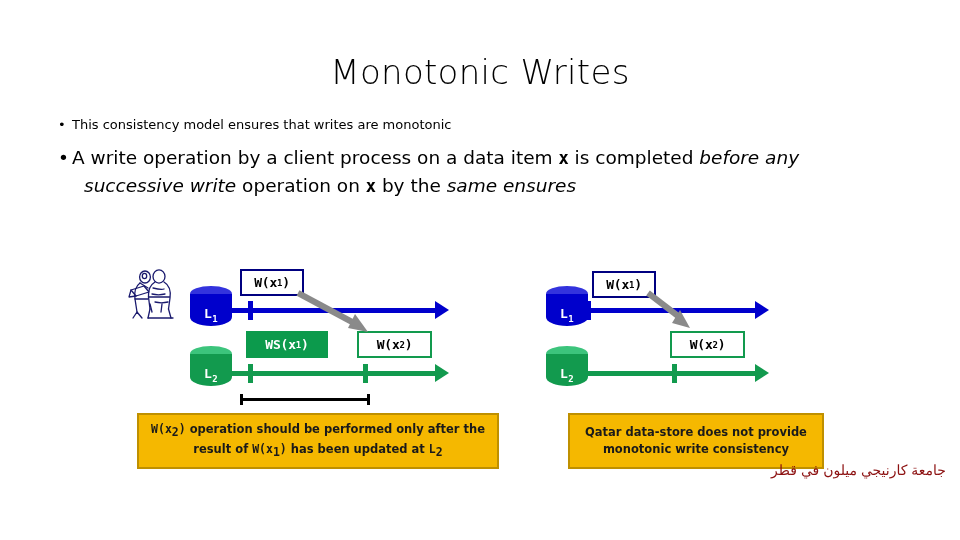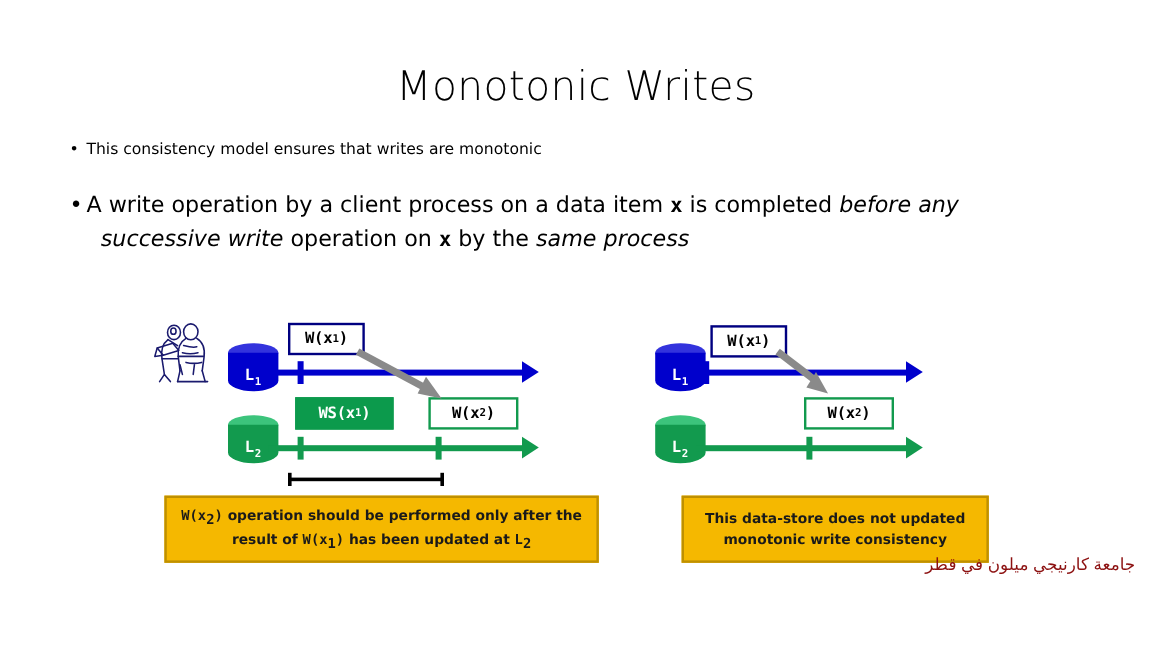--- a/index.html
+++ b/index.html
@@ -13,21 +13,21 @@
   
   .title{
     position:absolute;left:0;top:52px;width:960px;text-align:center;
     font-size:34px;font-weight:300;letter-spacing:.3px;color:#000;
     font-family:"DejaVu Sans","Liberation Sans",sans-serif;
   }
 
   
   .bullets{position:absolute;left:58px;top:112px;width:880px;}
   .b1{font-size:13px;line-height:26px;}
-  .b2{font-size:18.5px;line-height:27px;margin-top:20px;}
+  .b2{font-size:18.5px;line-height:27px;margin-top:6px;}
   .b2 .l2{display:block;text-indent:26px;}
   .b3{font-size:16px;line-height:22px;margin-top:17px;padding-left:50px;}
   .bdot{display:inline-block;width:14px;}
   .mono{font-family:"DejaVu Sans Mono","Liberation Mono",monospace;font-size:0.92em;font-weight:700;}
   .ital{font-style:italic;}
 
   
   .diagram{position:absolute;}
   .cyl{position:absolute;width:42px;height:46px;}
   .cyl .body{position:absolute;left:0;top:8px;width:42px;height:32px;border-radius:0 0 21px 21px/0 0 9px 9px;}
@@ -89,21 +89,21 @@
   <div class="title">Monotonic Writes</div>
 
   <div class="bullets">
 
     <div class="b1">
       <span class="bdot">•</span><span>This consistency model ensures that writes are monotonic</span>
     </div>
 
     <div class="b2">
       <span class="bdot">•</span><span>A write operation by a client process on a data item </span><span class="mono">x</span><span> is completed </span><span class="ital">before any</span>
-      <span class="l2"><span class="ital">successive write</span><span> operation on </span><span class="mono">x</span><span> by the </span><span class="ital">same process</span></span>
+      <span class="l2"><span class="ital">successive write</span><span> operation on </span><span class="mono">x</span><span> by the </span><span class="ital">same ensures</span></span>
     </div>
 
   </div>
 
   <div class="diagram" style="left:0;top:0;width:520px;height:400px;">
 
     <svg class="person" style="left:128px;top:268px;" width="56" height="52" viewBox="0 0 56 52">
       <g fill="none" stroke="#1a1a6e" stroke-width="1.3" stroke-linecap="round" stroke-linejoin="round">
         <ellipse cx="17" cy="9" rx="5.4" ry="6"></ellipse>
         <ellipse cx="16.5" cy="8" rx="2.2" ry="2.6"></ellipse>
@@ -214,21 +214,21 @@
       <polygon points="44,38 26,33 34,20" fill="#8a8a8a"></polygon>
     </svg>
   </div>
 
   <div class="callout" style="left:137px;top:413px;width:362px;height:56px;">
     <div><span class="mono">W(x</span><sub class="mono">2</sub><span class="mono">)</span><span> operation should be performed only after the result of </span><span class="mono">W(x</span><sub class="mono">1</sub><span class="mono">)</span><span> has been updated at </span><span class="mono">L</span><sub class="mono">2</sub></div>
   </div>
 
   <div class="callout" style="left:568px;top:413px;width:256px;height:56px;">
     <div>
-      <span>This data-store does not updated</span><br>
+      <span>Qatar data-store does not provide</span><br>
       <span>monotonic write consistency</span>
     </div>
   </div>
 
   <div class="logo">
     <div class="ar">جامعة كارنيجي ميلون في قطر</div>
   </div>
 
 </div>
 

